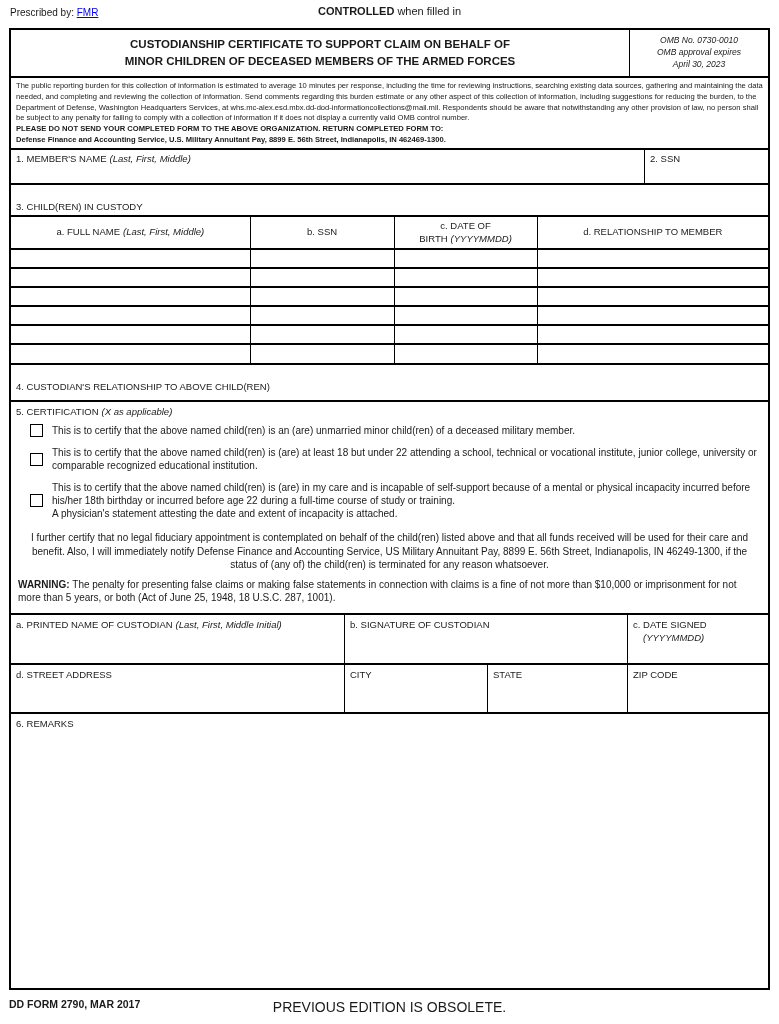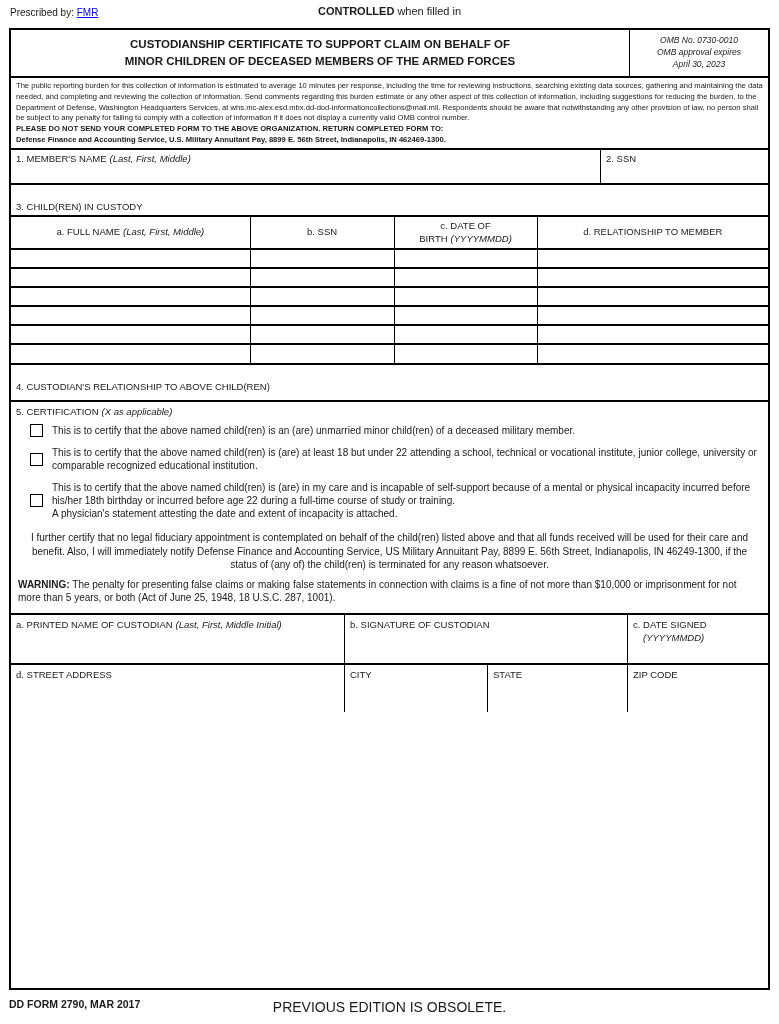--- a/index.html
+++ b/index.html
@@ -16,21 +16,21 @@
 
   .title-row { display: flex; min-height: 46px; }
   .title-cell { flex: 1; display: flex; flex-direction: column; justify-content: center; text-align: center; font-weight: bold; font-size: 11.5px; line-height: 1.45; padding: 4px 8px; }
   .omb-cell { width: 139px; border-left: 1px solid #000; font-style: italic; font-size: 8.5px; text-align: center; display: flex; flex-direction: column; justify-content: center; line-height: 1.4; padding: 2px; }
 
   .burden-row { border-top: 2px solid #000; padding: 3px 5px 2px 5px; font-size: 7.6px; line-height: 1.42; }
   .burden-row .bold-line { font-weight: bold; }
 
   .member-row { border-top: 2px solid #000; display: flex; min-height: 35px; font-size: 9.5px; }
   .member-name-cell { flex: 1; padding: 3px 5px; }
-  .member-ssn-cell { width: 168px; border-left: 1px solid #000; padding: 3px 5px; }
+  .member-ssn-cell { width: 124px; border-left: 1px solid #000; padding: 3px 5px; }
 
   .section-label-row { border-top: 2px solid #000; padding: 16px 5px 3px 5px; font-size: 9.5px; }
   .sect4 { min-height: 37px; }
 
   .hint { font-style: italic; margin-left: 3px; }
 
   table.children { border-top: 2px solid #000; border-collapse: collapse; width: 100%; table-layout: fixed; }
   table.children th, table.children td { border-left: 1px solid #000; border-top: 2px solid #000; font-weight: normal; }
   table.children th:first-child, table.children td:first-child { border-left: none; }
   table.children thead th { border-top: none; text-align: center; font-size: 9.5px; padding: 3px 4px; height: 31px; vertical-align: middle; line-height: 1.35; }
@@ -219,19 +219,23 @@
       <span>CITY</span>
     </div>
     <div class="cell cell-state">
       <span>STATE</span>
     </div>
     <div class="cell cell-zip">
       <span>ZIP CODE</span>
     </div>
   </div>
 
+  <div class="remarks-section">
+    <div class="remarks-label">6. REMARKS</div>
+    <div class="remarks-input"></div>
+  </div>
 
 </div>
 
 <div class="footer">
   <span class="form-number">DD FORM 2790, MAR 2017</span>
   <span class="edition-note">PREVIOUS EDITION IS OBSOLETE.</span>
 </div>
 
 </body></html>

